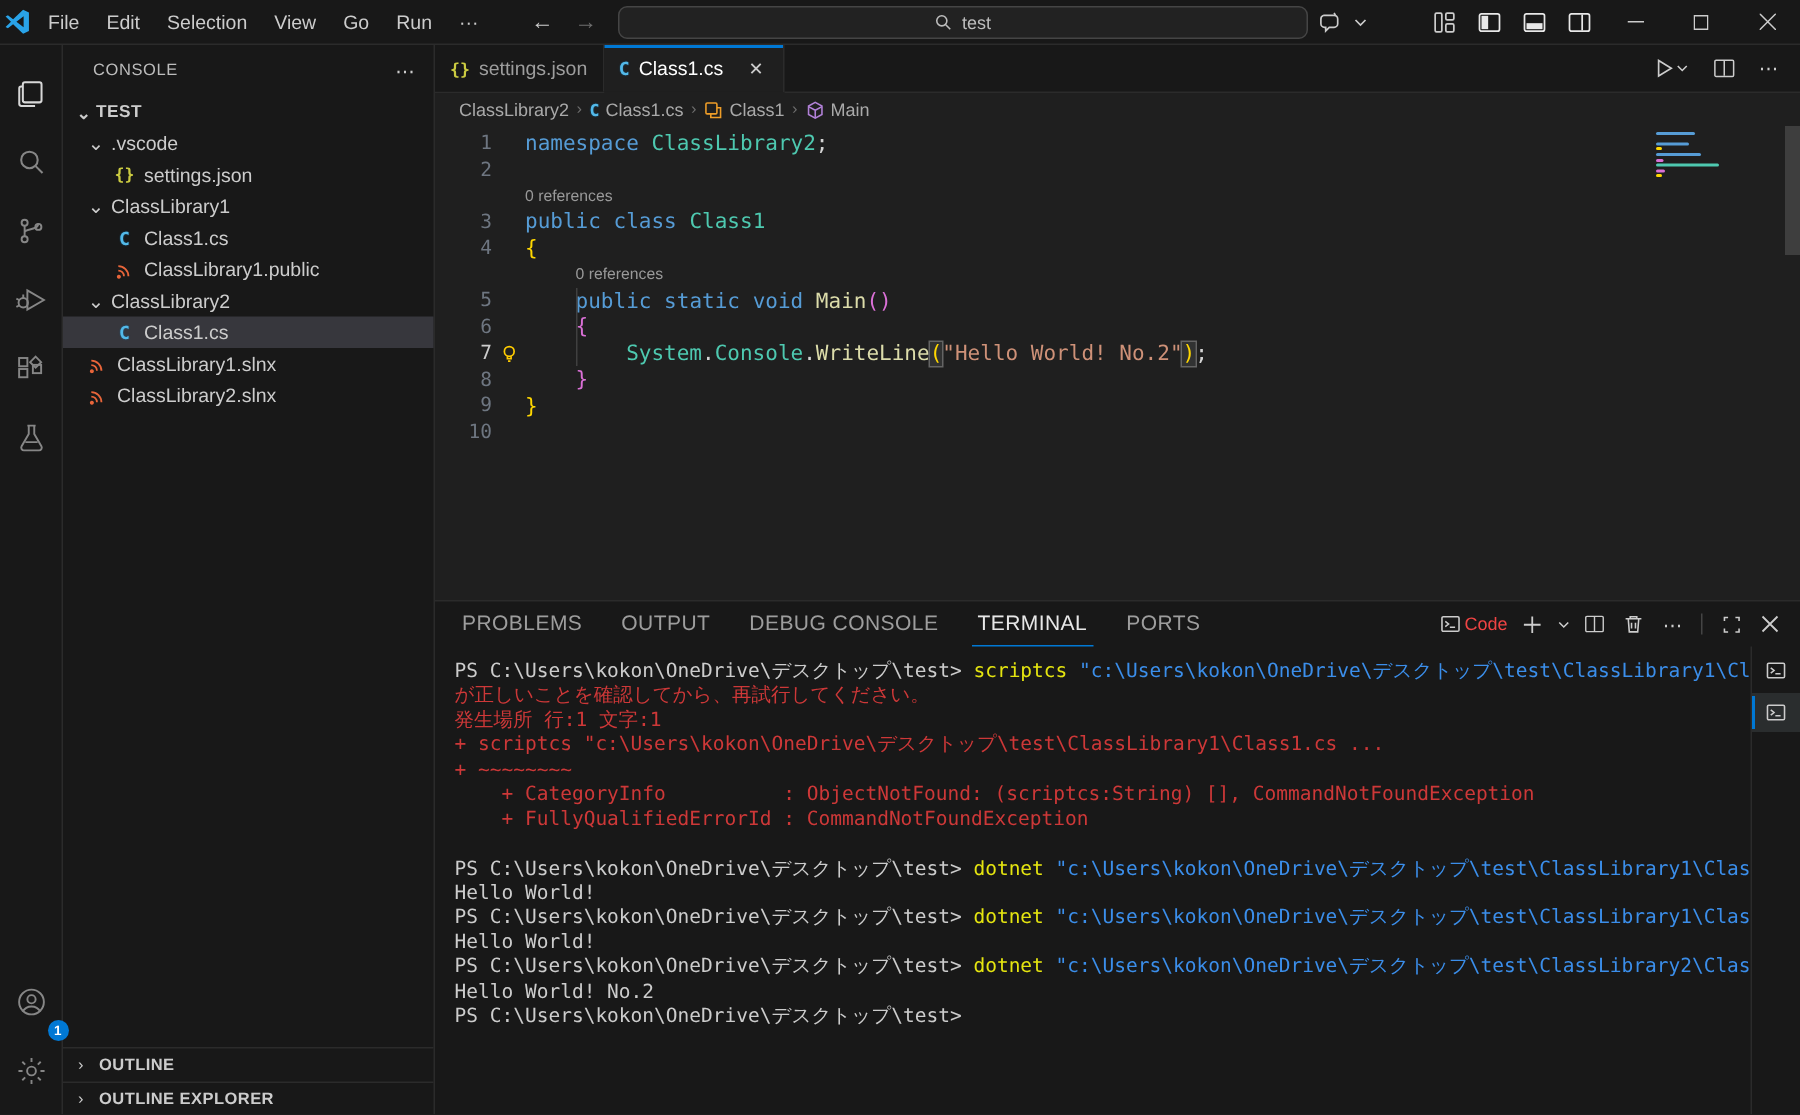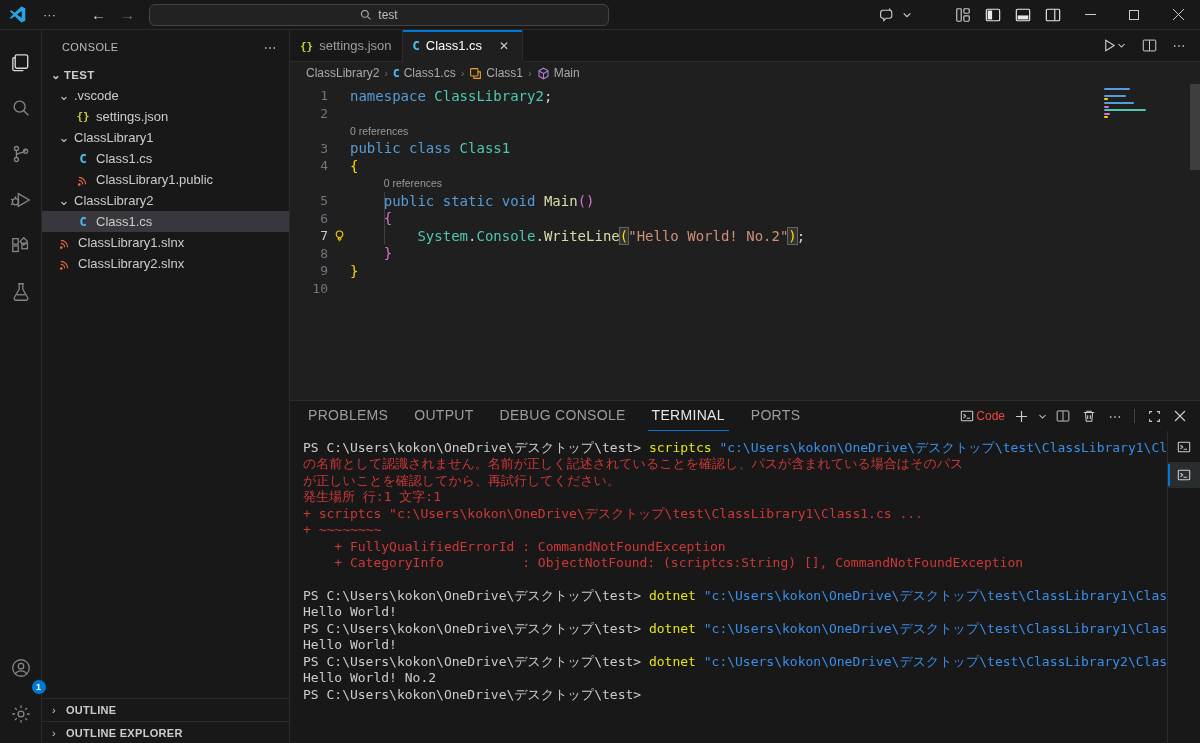--- a/index.html
+++ b/index.html
@@ -108,20 +108,28 @@
 </style>
 </head>
 <body>
 
 <div class="titlebar">
   <div class="vscode-logo">
     <svg width="17" height="17" viewBox="0 0 24 24">
         <path fill="#29a3e8" d="M17.5 0.6 8.1 9.7 3.2 5.9 1 7l5.1 5L1 17l2.2 1.1 4.9-3.8 9.4 9.1 5.5-2.7V3.3L17.5.6zM18 6.9v10.2L11.2 12 18 6.9z"></path>
       </svg>
   </div>
+  <div class="menu-bar">
+      <div class="menu-item">File</div>
+      <div class="menu-item">Edit</div>
+      <div class="menu-item">Selection</div>
+      <div class="menu-item">View</div>
+      <div class="menu-item">Go</div>
+      <div class="menu-item">Run</div>
+    </div>
   <div class="menu-item">···</div>
   <div class="nav-arrows">
     <span>←</span>
     <span class="dim">→</span>
   </div>
   <div class="search-box">
     <svg width="12" height="12" viewBox="0 0 16 16" fill="none" stroke="#bdbdbd" stroke-width="1.4">
         <circle cx="6.5" cy="6.5" r="4.5"></circle>
         <path d="M10 10l4 4"></path>
       </svg>
@@ -518,27 +526,26 @@
           <div class="pa-icon">
               <svg width="12" height="12" viewBox="0 0 12 12" stroke="#ccc" stroke-width="1.2">
                 <path d="M1 1l10 10M11 1L1 11"></path>
               </svg>
             </div>
         </div>
       </div>
       <div class="panel-body">
         <div class="terminal" id="terminal">
             <div class="tline"><span class="ts-fg">PS C:\Users\kokon\OneDrive\デスクトップ\test&gt; </span><span class="ts-y">scriptcs </span><span class="ts-b">"c:\Users\kokon\OneDrive\デスクトップ\test\ClassLibrary1\Class1.cs"</span></div>
-            <div class="tline"><span class="ts-r">の名前として認識されません。名前が正しく記述されていることを確認し、パスが含まれている場合はそのパス</span></div>
             <div class="tline"><span class="ts-r">が正しいことを確認してから、再試行してください。</span></div>
             <div class="tline"><span class="ts-r">発生場所 行:1 文字:1</span></div>
             <div class="tline"><span class="ts-r">+ scriptcs "c:\Users\kokon\OneDrive\デスクトップ\test\ClassLibrary1\Class1.cs ...</span></div>
             <div class="tline"><span class="ts-r">+ ~~~~~~~~</span></div>
+            <div class="tline"><span class="ts-r">    + CategoryInfo          : ObjectNotFound: (scriptcs:String) [], CommandNotFoundException</span></div>
             <div class="tline"><span class="ts-r">    + FullyQualifiedErrorId : CommandNotFoundException</span></div>
-            <div class="tline"><span class="ts-r">    + CategoryInfo          : ObjectNotFound: (scriptcs:String) [], CommandNotFoundException</span></div>
             <div class="tline"> </div>
             <div class="tline"><span class="ts-fg">PS C:\Users\kokon\OneDrive\デスクトップ\test&gt; </span><span class="ts-y">dotnet </span><span class="ts-b">"c:\Users\kokon\OneDrive\デスクトップ\test\ClassLibrary1\Class1.cs"</span></div>
             <div class="tline"><span class="ts-fg">Hello World!</span></div>
             <div class="tline"><span class="ts-fg">PS C:\Users\kokon\OneDrive\デスクトップ\test&gt; </span><span class="ts-y">dotnet </span><span class="ts-b">"c:\Users\kokon\OneDrive\デスクトップ\test\ClassLibrary1\Class1.cs"</span></div>
             <div class="tline"><span class="ts-fg">Hello World!</span></div>
             <div class="tline"><span class="ts-fg">PS C:\Users\kokon\OneDrive\デスクトップ\test&gt; </span><span class="ts-y">dotnet </span><span class="ts-b">"c:\Users\kokon\OneDrive\デスクトップ\test\ClassLibrary2\Class1.cs"</span></div>
             <div class="tline"><span class="ts-fg">Hello World! No.2</span></div>
             <div class="tline"><span class="ts-fg">PS C:\Users\kokon\OneDrive\デスクトップ\test&gt;</span></div>
           </div>
         <div class="term-strip" id="term-strip">

